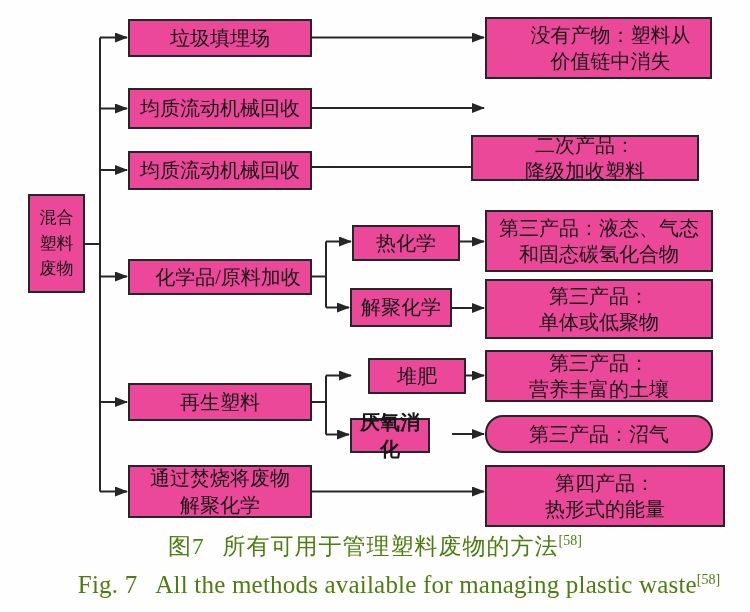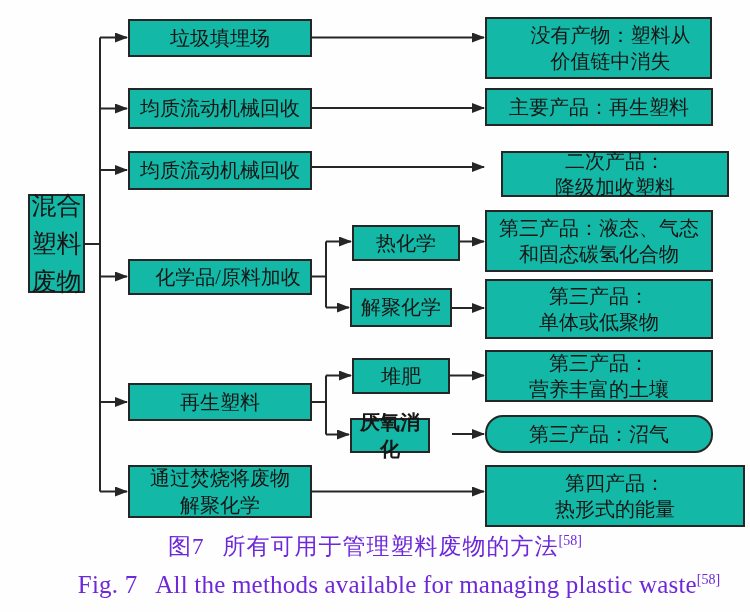--- a/index.html
+++ b/index.html
@@ -9,36 +9,36 @@
     background:#fefefe;
     font-family:"Liberation Serif","DejaVu Serif",serif;
     color:#161616;
     overflow:hidden;
   }
   #connectors{position:absolute;left:0;top:0;width:750px;height:612px;}
   .box{
     position:absolute;
     box-sizing:border-box;
     border:2px solid #262626;
-    background:#14b8a6;
+    background:#ec4899;
     display:flex;
     align-items:center;
     justify-content:center;
     text-align:center;
     white-space:pre-line;
     font-size:20px;
     line-height:1.32;
     color:#161616;
   }
-  .box.root{font-size:25px;line-height:1.52;}
+  .box.root{font-size:17px;line-height:1.52;}
   .caption{
     position:absolute;
     left:0;width:750px;
     text-align:center;
-    color:#6d28d9;
+    color:#4d7c0f;
   }
   .caption-zh{top:531px;font-size:23px;letter-spacing:1px;}
   .caption-en{top:571px;font-size:25px;letter-spacing:0.2px;padding-left:24px;}
   .cap-label{margin-right:18px;}
   .cap-ref{font-size:14px;position:relative;top:-9px;letter-spacing:0;}
 </style>
 </head>
 <body>
 
 <div id="stage">
@@ -86,36 +86,35 @@
   <div class="box" style="left:128px;top:19px;width:184px;height:38px;">垃圾填埋场</div>
   <div class="box" style="left:128px;top:88px;width:184px;height:41px;">均质流动机械回收</div>
   <div class="box" style="left:128px;top:151px;width:184px;height:39px;">均质流动机械回收</div>
   <div class="box" style="left:128px;top:259px;width:184px;height:36px;padding-left:16px;">化学品/原料加收</div>
   <div class="box" style="left:128px;top:383px;width:184px;height:38px;">再生塑料</div>
   <div class="box" style="left:128px;top:465px;width:184px;height:53px;">通过焚烧将废物
 解聚化学</div>
 
   <div class="box" style="left:352px;top:225px;width:108px;height:36px;">热化学</div>
   <div class="box" style="left:350px;top:288px;width:102px;height:39px;">解聚化学</div>
-  <div class="box" style="left:352px;top:358px;width:98px;height:36px;">堆肥</div>
+  <div class="box" style="left:368px;top:358px;width:98px;height:36px;">堆肥</div>
   <div class="box" style="left:350px;top:418px;width:80px;height:35px;font-weight:bold;">厌氧消化</div>
 
   <div class="box" style="left:485px;top:17px;width:227px;height:62px;padding-left:24px;">没有产物：塑料从
 价值链中消失</div>
-  <div class="box" style="left:485px;top:88px;width:228px;height:38px;">主要产品：再生塑料</div>
-  <div class="box" style="left:501px;top:135px;width:228px;height:46px;margin-top:16px;">二次产品：
+  <div class="box" style="left:471px;top:135px;width:228px;height:46px;">二次产品：
 降级加收塑料</div>
   <div class="box" style="left:485px;top:210px;width:228px;height:62px;">第三产品：液态、气态
 和固态碳氢化合物</div>
   <div class="box" style="left:485px;top:279px;width:228px;height:60px;">第三产品：
 单体或低聚物</div>
   <div class="box" style="left:485px;top:350px;width:228px;height:52px;">第三产品：
 营养丰富的土壤</div>
   <div class="box" style="left:485px;top:415px;width:228px;height:38px;border-radius:18px;">第三产品：沼气</div>
-  <div class="box" style="left:485px;top:465px;width:260px;height:62px;">第四产品：
+  <div class="box" style="left:485px;top:465px;width:240px;height:62px;">第四产品：
 热形式的能量</div>
 
   <div class="caption caption-zh">
     <span class="cap-label">图7</span><span>所有可用于管理塑料废物的方法</span><span class="cap-ref">[58]</span>
   </div>
   <div class="caption caption-en">
     <span class="cap-label">Fig. 7</span><span>All the methods available for managing plastic waste</span><span class="cap-ref">[58]</span>
   </div>
 
 </div>

